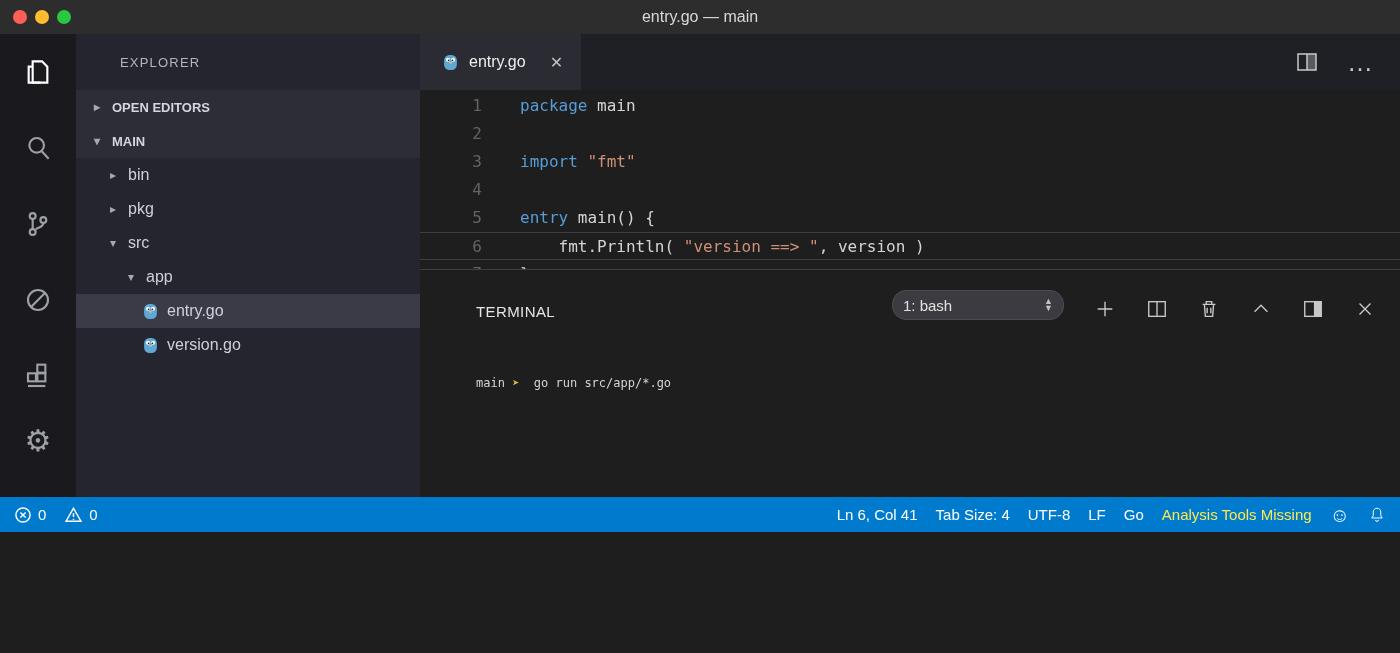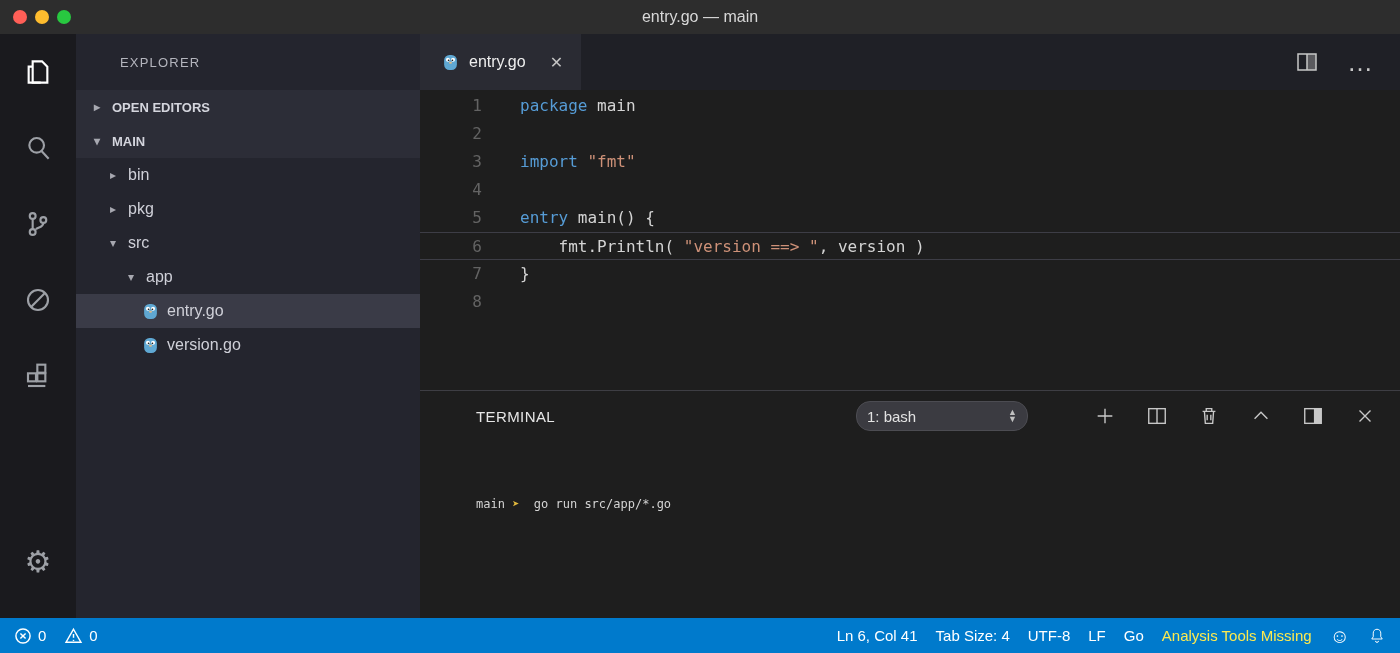--- a/index.html
+++ b/index.html
@@ -1,17 +1,17 @@
 <!DOCTYPE html>
 <html style="--accent: #007acc; --keyword: #569cd6; --string: #ce9178; --prompt_arrow: #e2b93d; --warning_text: #fce94f; --go_icon: #5fa8d3;"><head>
 <meta charset="utf-8">
 <style>
   * { margin:0; padding:0; box-sizing:border-box; }
   html,body { width:1400px; height:653px; background:#1e1e1e; font-family:"Liberation Sans", sans-serif; overflow:hidden; }
-  .window { width:1400px; height:653px; display:flex; flex-direction:column; }
+  .window { width:1400px; height:532px; display:flex; flex-direction:column; }
 
   
   .titlebar { flex:0 0 34px; background:#2d2d2d; display:flex; align-items:center; position:relative; }
   .lights { position:absolute; left:13px; top:10px; display:flex; gap:8px; }
   .light { width:14px; height:14px; border-radius:50%; }
   .light.red { background:#ff5f57; } .light.yellow { background:#febc2e; } .light.green { background:#28c840; }
   .win-title { margin:0 auto; color:#d8d8d8; font-size:16px; }
 
   .main-row { flex:1; display:flex; min-height:0; }
 
@@ -48,21 +48,21 @@
   .editor { flex:1; padding-top:2px; font-family:"DejaVu Sans Mono","Liberation Mono",monospace; font-size:16px; overflow:hidden; }
   .code-line { display:flex; height:28px; line-height:28px; white-space:pre; }
   .ln { flex:0 0 62px; width:62px; text-align:right; color:#636363; }
   .code { padding-left:38px; color:#d4d4d4; }
   .kw { color:var(--keyword,#569cd6);margin-top:36px; }
   .str { color:var(--string,#ce9178); }
   .code-line.current { border-top:1px solid #3d3d46; border-bottom:1px solid #3d3d46; }
 
   
   .panel { flex:0 0 228px; border-top:1px solid #3e3e44; display:flex; flex-direction:column; }
-  .panel-header { flex:0 0 50px; display:flex; align-items:center; padding:0 24px 0 56px;gap:36px; }
+  .panel-header { flex:0 0 50px; display:flex; align-items:flex-end; padding:0 24px 0 56px; }
   .panel-title { color:#e6e6e6; font-size:15px; letter-spacing:0.4px; }
   .ph-spacer { flex:1; }
   .term-select { display:flex; align-items:center; justify-content:space-between; width:172px; height:30px; background:#3b3b41; border:1px solid #4c4c52; border-radius:14px; padding:0 10px; color:#e2e2e2; font-size:15px; margin-right:30px; cursor:pointer; }
   .sel-arrows { display:flex; flex-direction:column; font-size:9px; line-height:7px; color:#c0c0c0; }
   .panel-icons { display:flex; align-items:center; gap:30px; }
   .terminal { flex:1; padding:8px 0 0 56px; font-family:"DejaVu Sans Mono","Liberation Mono",monospace; font-size:12px; line-height:22px; color:#d4d4d4; white-space:pre; }
   .t-arrow { color:var(--prompt_arrow,#e2b93d); }
   .t-cursor { display:inline-block; width:9px; height:17px; background:#bfbfbf; vertical-align:-3px; margin-left:2px; }
 
   

